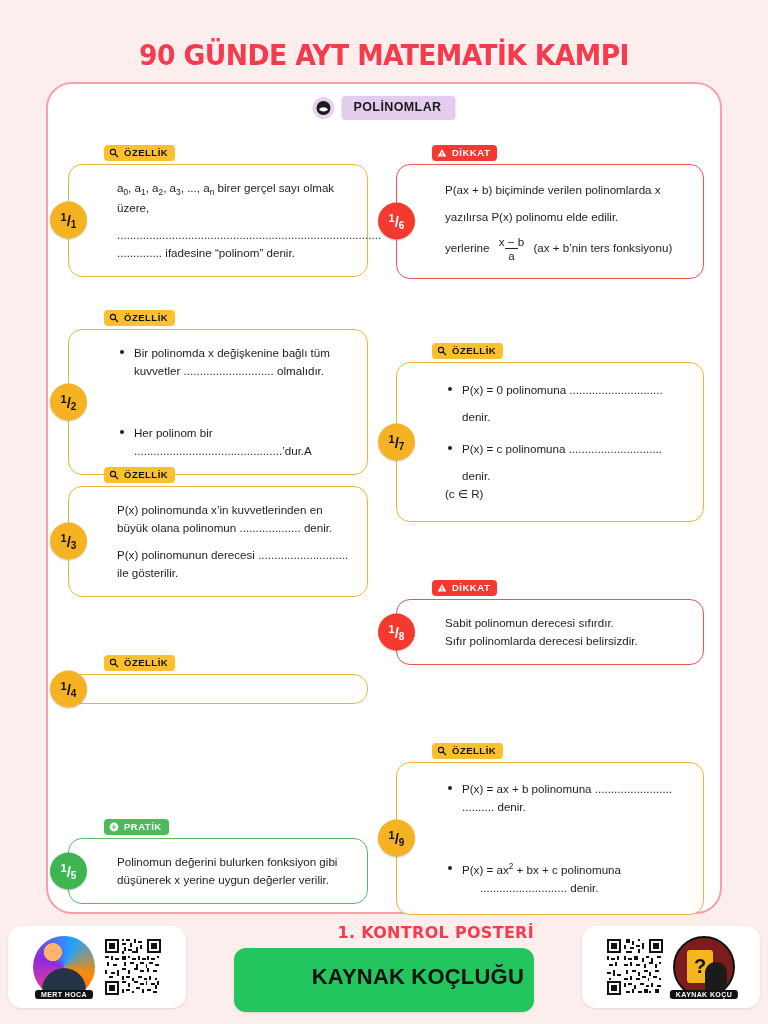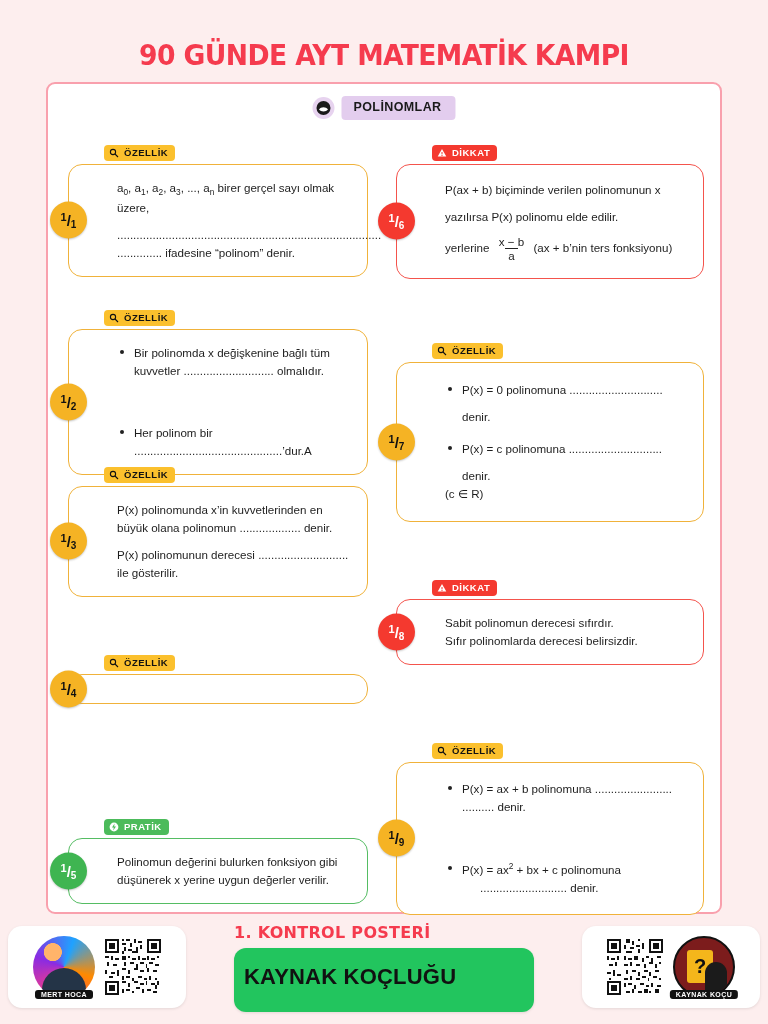--- a/index.html
+++ b/index.html
@@ -22,21 +22,21 @@
     font-stretch:condensed;
     transform:scaleX(1.02);
   }
   
   .main-card{
     position:absolute;
     left:46px;top:82px;
     width:676px;height:832px;
     background:#ffffff;
     border:2px solid #f9a0ad;
-    border-radius:9px;
+    border-radius:26px;
     box-sizing:border-box;
   }
   
   .subject-chip{
     position:absolute;
     left:50%;transform:translateX(-50%);
     top:12px;
     display:flex;align-items:center;gap:7px;
   }
   .subject-icon{
@@ -170,21 +170,21 @@
     font-weight:bold;font-size:20px;border-radius:3px;
     display:flex;align-items:center;justify-content:center;
   }
   .koc-badge:after{
     content:"";position:absolute;right:6px;bottom:4px;
     width:22px;height:30px;border-radius:11px 11px 0 0;background:#1b1b1b;
   }
   .qr{width:56px;height:56px;flex:none;}
   .center-block{
     position:absolute;left:50%;transform:translateX(-50%);top:0;
-    text-align:left;width:300px;
+    text-align:right;width:300px;
   }
   .kontrol{
     color:#f53b4e;font-weight:bold;font-size:16px;letter-spacing:.3px;
     margin:3px 0 6px;font-family:"DejaVu Sans",sans-serif;
   }
   .kaynak-box{
     background:#22c55e;border-radius:12px;
     padding:16px 10px 22px;
     font-size:22px;font-weight:bold;color:#111;
     letter-spacing:.2px;
@@ -327,21 +327,21 @@
           </svg>
       </span>
       <span>DİKKAT</span>
     </div>
     <div class="box red" style="padding-top:16px;padding-bottom:16px;">
       <div class="badge red">
         <span class="num">1</span>
           <span class="slash">/</span>
           <span class="den">6</span>
       </div>
-      <span class="ln">P(ax + b) biçiminde verilen polinomunun x</span>
+      <span class="ln">P(ax + b) biçiminde verilen polinomlarda x</span>
       <span class="ln sp">yazılırsa P(x) polinomu elde edilir.</span>
       <span class="ln sp">
         <span>yerlerine</span>
         <span class="frac">
           <span class="nu">x − b</span>
           <span class="de">a</span>
         </span>
         <span>(ax + b’nin ters fonksiyonu)</span>
       </span>
     </div>

